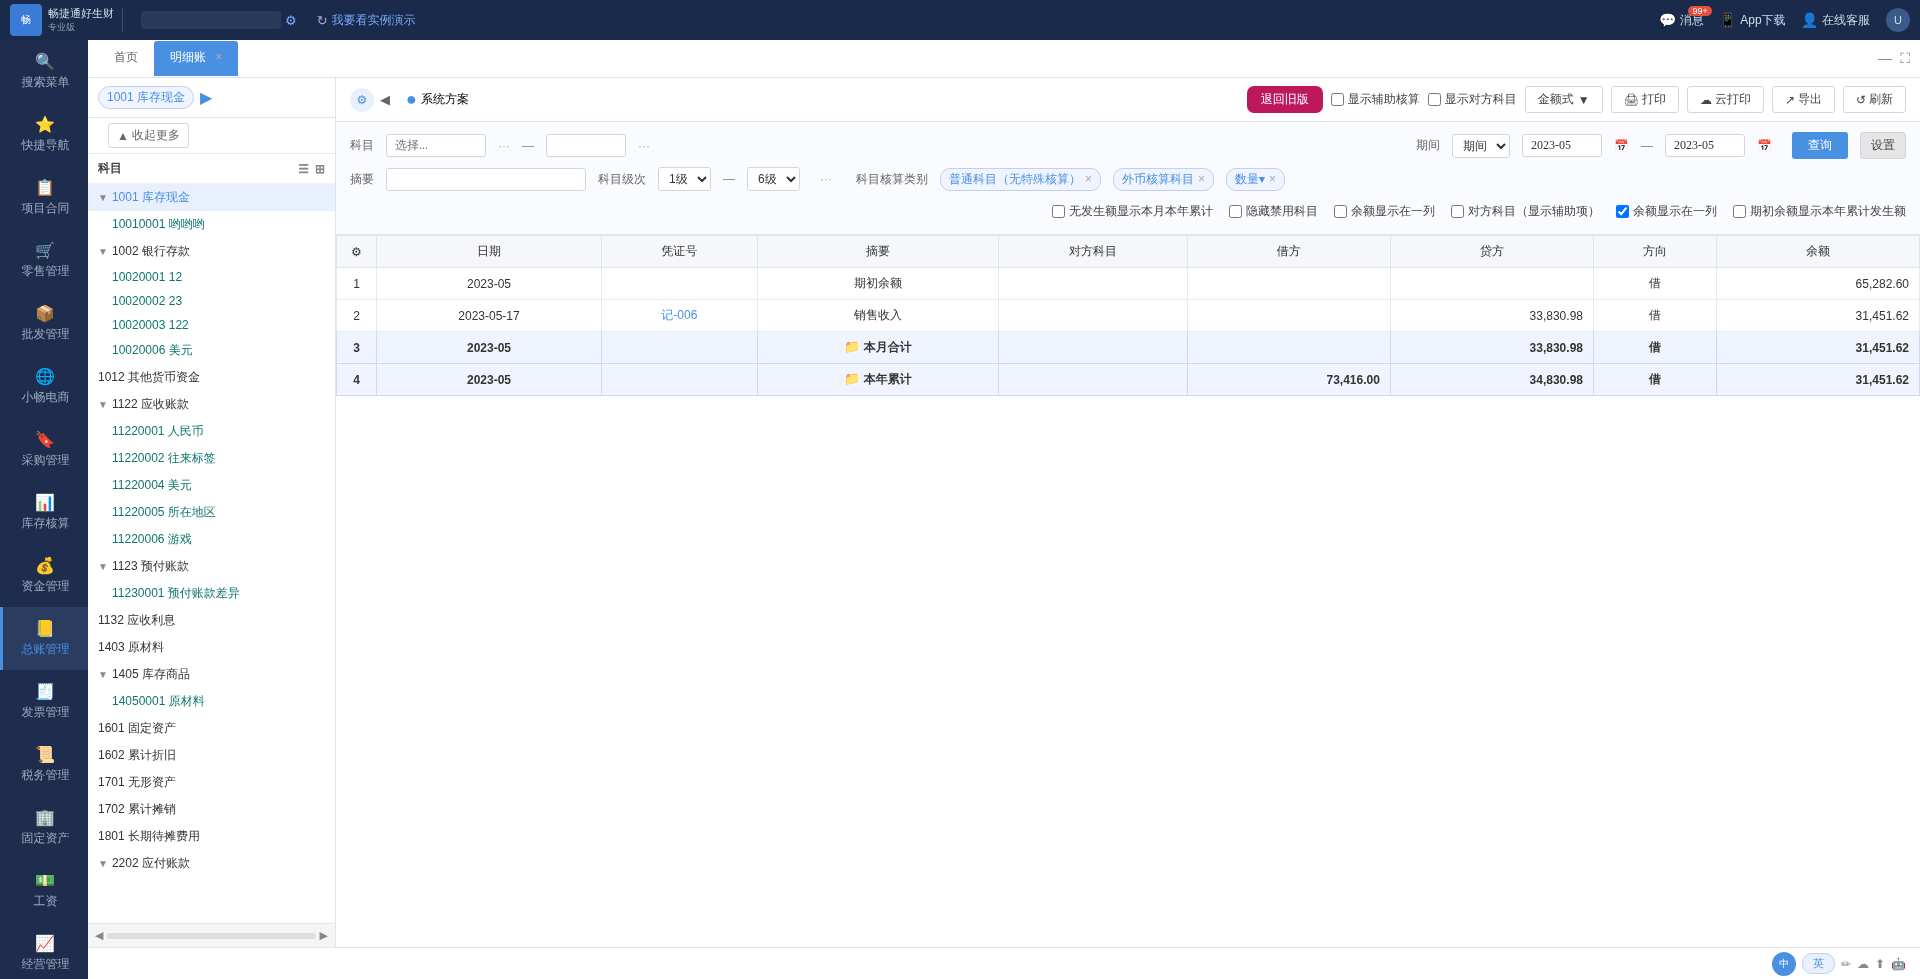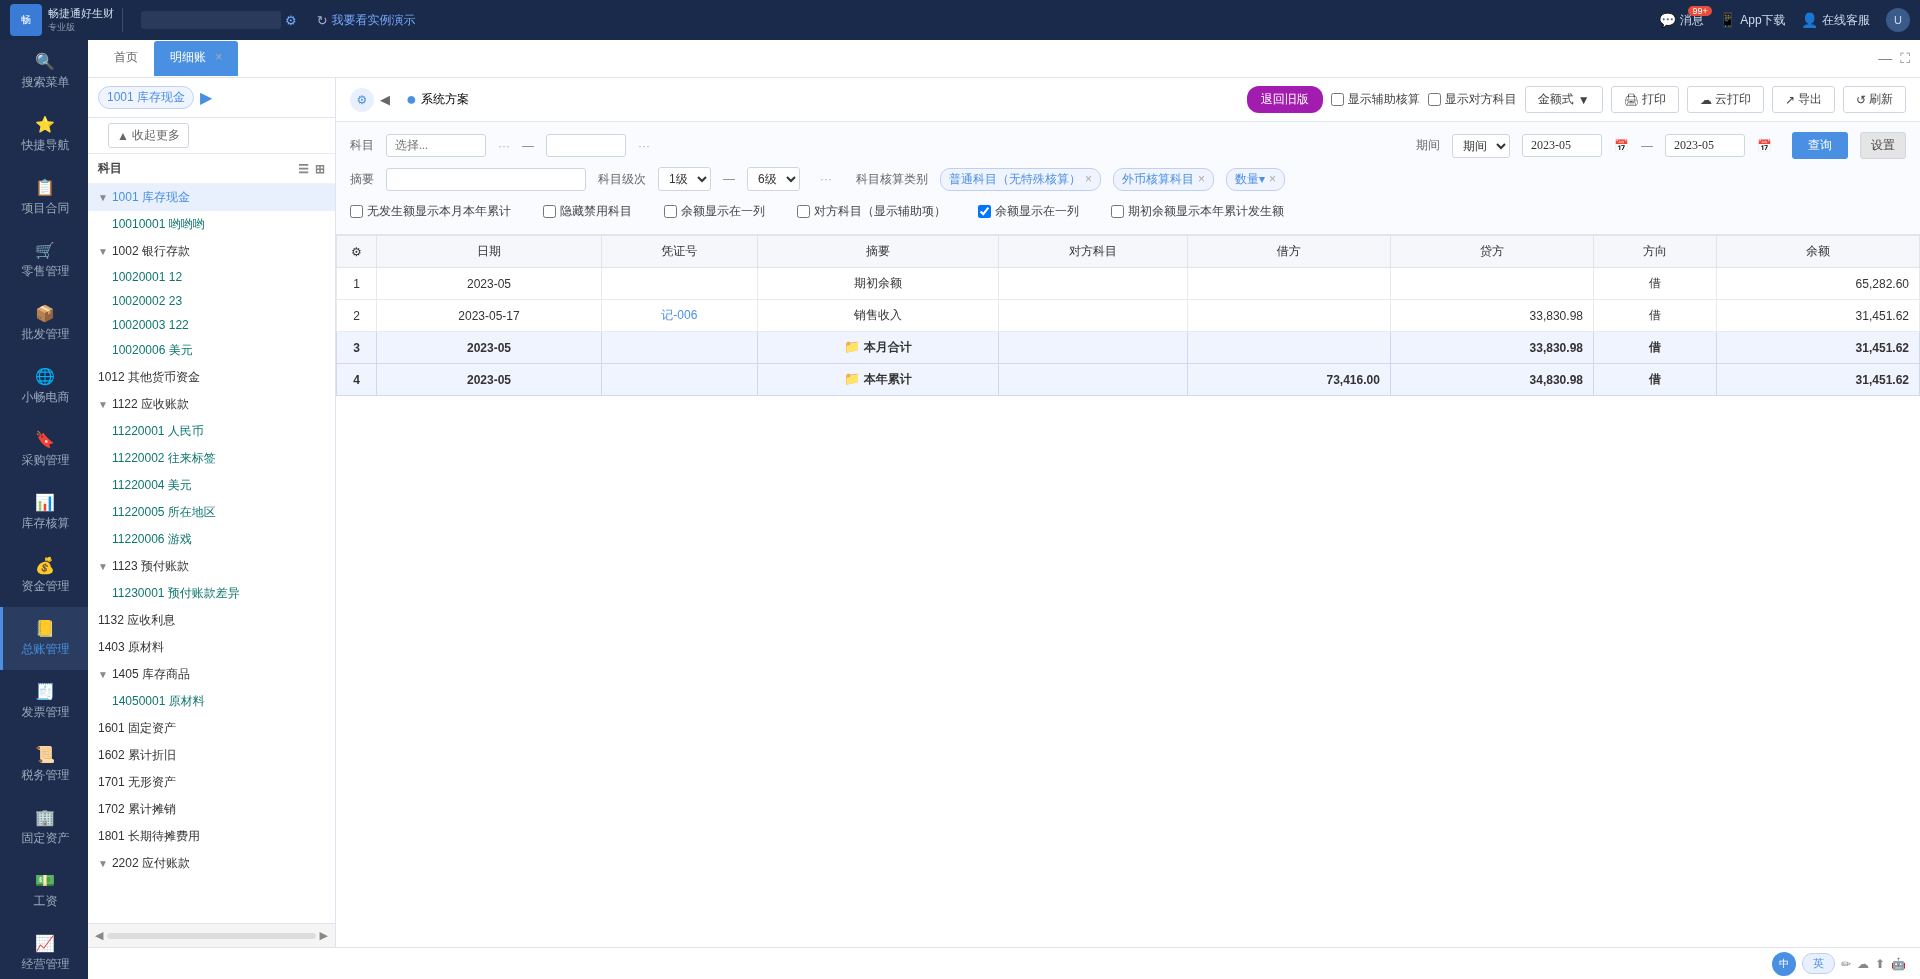--- a/index.html
+++ b/index.html
@@ -146,24 +146,24 @@
     .toolbar {
       padding: 8px 14px;
       border-bottom: 1px solid #e0e4ed;
       display: flex;
       align-items: center;
       gap: 8px;
       flex-wrap: wrap;
       background: #fff;
     }
     .btn-primary {
-      background: #a21caf;
+      background: #be185d;
       color: #fff;
       border: none;
-      border-radius: 12px;
+      border-radius: 7px;
       padding: 5px 14px;
       cursor: pointer;
       font-size: 12px;
     }
     .btn-default {
       background: #fff;
       color: #444;
       border: 1px solid #d0d6e0;
       border-radius: 3px;
       padding: 4px 12px;
@@ -218,21 +218,21 @@
       display: flex; align-items: center; gap: 4px;
     }
     .tag-close { cursor: pointer; color: #aaa; }
     .filter-dash { color: #888; }
     .query-btn { background: #4a90e2; color: #fff; border: none; border-radius: 3px; padding: 5px 16px; cursor: pointer; font-size: 12px; margin-left: 8px; }
     .settings-btn { background: #e5e5e5; color: #444; border: 1px solid #d0d6e0; border-radius: 3px; padding: 4px 10px; cursor: pointer; font-size: 12px; }
     .gear-circle { width: 24px; height: 24px; border-radius: 50%; background: #e8f0fe; display: flex; align-items: center; justify-content: center; cursor: pointer; color: #4a90e2; font-size: 12px; }
     .collapse-arrow { cursor: pointer; color: #666; font-size: 13px; }
 
     
-    .options-row { display: flex; align-items: center; gap: 32px; flex-wrap: wrap; padding: 4px 0; }
+    .options-row { display: flex; align-items: center; gap: 16px; flex-wrap: wrap; padding: 4px 0; justify-content: flex-end; }
 
     
     .table-area { flex: 1; overflow: auto; padding: 0; }
     table { width: 100%; border-collapse: collapse; }
     thead th {
       background: #f5f7fa;
       border: 1px solid #e0e4ed;
       padding: 7px 10px;
       color: #333;
       font-weight: 500;

